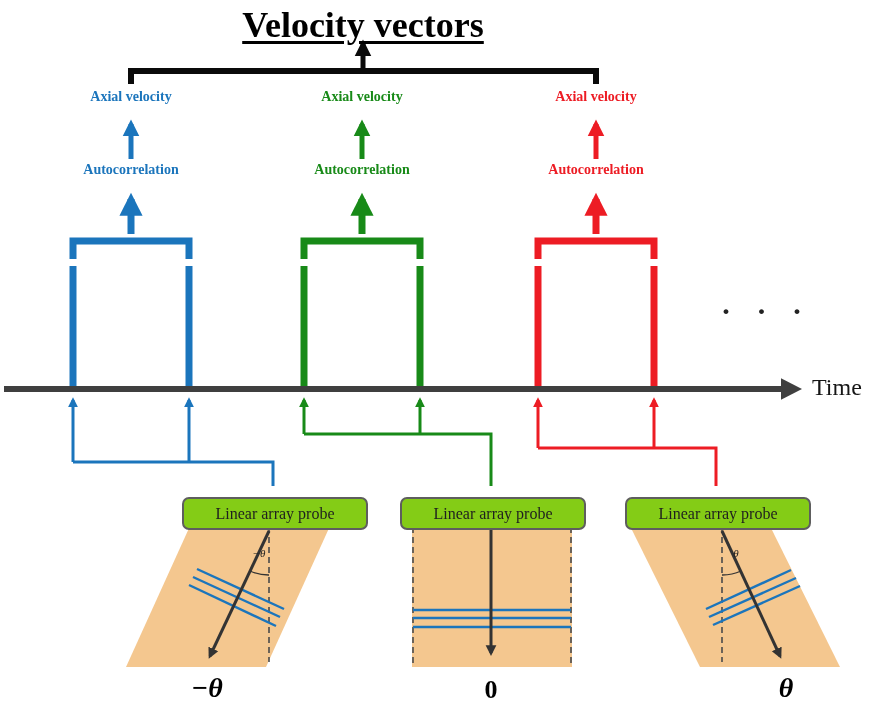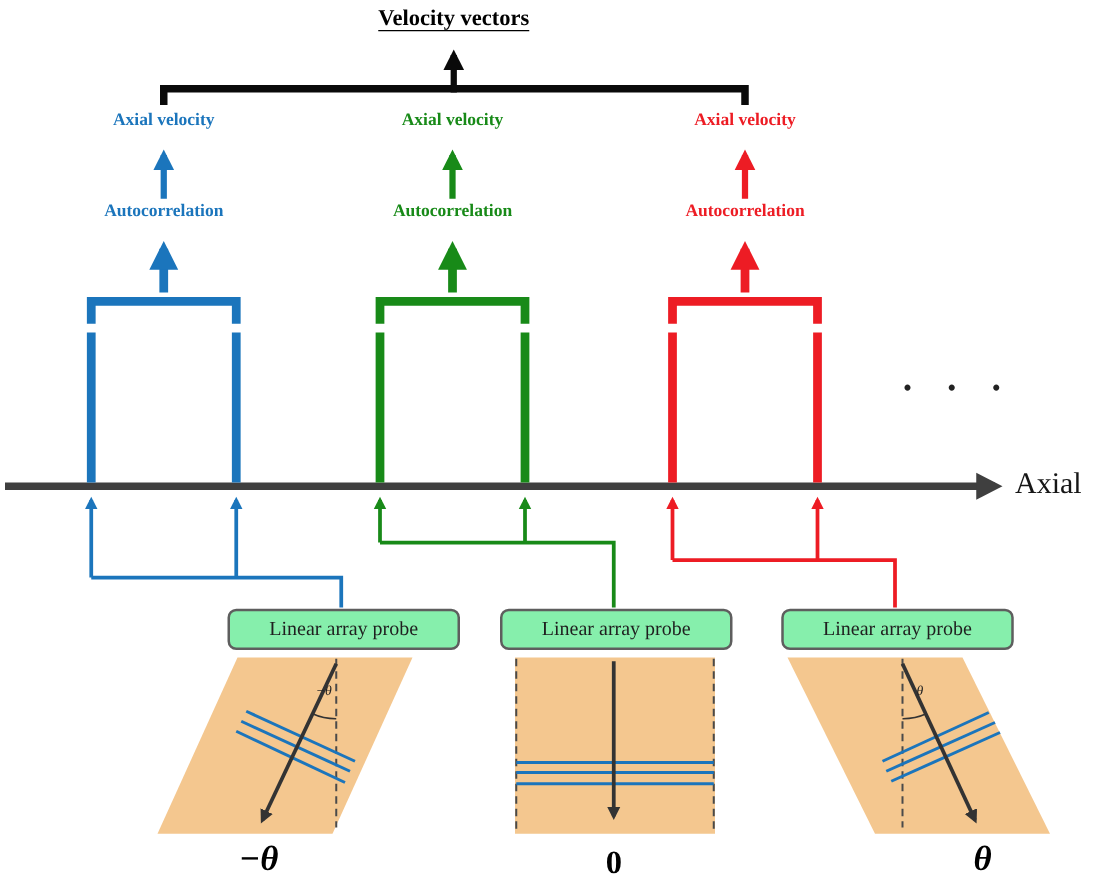--- a/index.html
+++ b/index.html
@@ -3,32 +3,32 @@
 <meta charset="utf-8">
 <style>
   html,body{margin:0;padding:0;background:#fff;}
   .stage{
     position:relative;width:891px;height:717px;background:#ffffff;overflow:hidden;
     font-family:"Liberation Serif","DejaVu Serif",serif;color:#000;
   }
   .stage svg{position:absolute;left:0;top:0;z-index:1;}
   .abs{position:absolute;z-index:2;}
   .ctr{transform:translateX(-50%);white-space:nowrap;text-align:center;}
-  .title{font-size:18px;font-weight:bold;text-decoration:underline;text-underline-offset:4px;}
+  .title{font-size:36px;font-weight:bold;text-decoration:underline;text-underline-offset:4px;}
   .col-label{font-size:14px;font-weight:bold;}
   .t-blue{color:var(--blue);}
   .t-green{color:var(--green);}
   .t-red{color:var(--red);}
   .time-label{font-size:24px;color:#161616;}
   .dots{font-size:30px;font-weight:bold;letter-spacing:9px;color:#222;}
   .probe-box{
-    position:absolute;z-index:2;width:182px;height:29px;background:#86efac;
+    position:absolute;z-index:2;width:182px;height:29px;background:#84cc16;
     border:2px solid #5e5e5e;border-radius:7px;
     display:flex;align-items:center;justify-content:center;
-    font-size:16px;color:#1f1f1f;
+    font-size:16px;color:#1f1f1f;margin-top:10px;
   }
   .angle-label{font-size:28px;font-weight:bold;font-style:italic;}
   .angle-zero{font-style:normal;font-size:26px;}
   .beam-angle{font-size:11px;font-style:italic;color:#222;}
   
   .st-blue{stroke:var(--blue);}   .f-blue{fill:var(--blue);}
   .st-green{stroke:var(--green);} .f-green{fill:var(--green);}
   .st-red{stroke:var(--red);}     .f-red{fill:var(--red);}
   .st-axis{stroke:var(--axis);}   .f-axis{fill:var(--axis);}
   .f-tan{fill:var(--tan);}
@@ -144,21 +144,21 @@
 
   <div class="abs ctr col-label t-blue" style="left:131px;top:89px">Axial velocity</div>
   <div class="abs ctr col-label t-green" style="left:362px;top:89px">Axial velocity</div>
   <div class="abs ctr col-label t-red" style="left:596px;top:89px">Axial velocity</div>
 
   <div class="abs ctr col-label t-blue" style="left:131px;top:162px">Autocorrelation</div>
   <div class="abs ctr col-label t-green" style="left:362px;top:162px">Autocorrelation</div>
   <div class="abs ctr col-label t-red" style="left:596px;top:162px">Autocorrelation</div>
 
   <div class="abs ctr dots" style="left:766px;top:294px">· · ·</div>
-  <div class="abs time-label" style="left:812px;top:374px">Axial</div>
+  <div class="abs time-label" style="left:812px;top:374px">Time</div>
 
   <div class="probe-box" style="left:182px;top:487px">
     <span>Linear array probe</span>
   </div>
   <div class="probe-box" style="left:400px;top:487px">
     <span>Linear array probe</span>
   </div>
   <div class="probe-box" style="left:625px;top:487px">
     <span>Linear array probe</span>
   </div>

